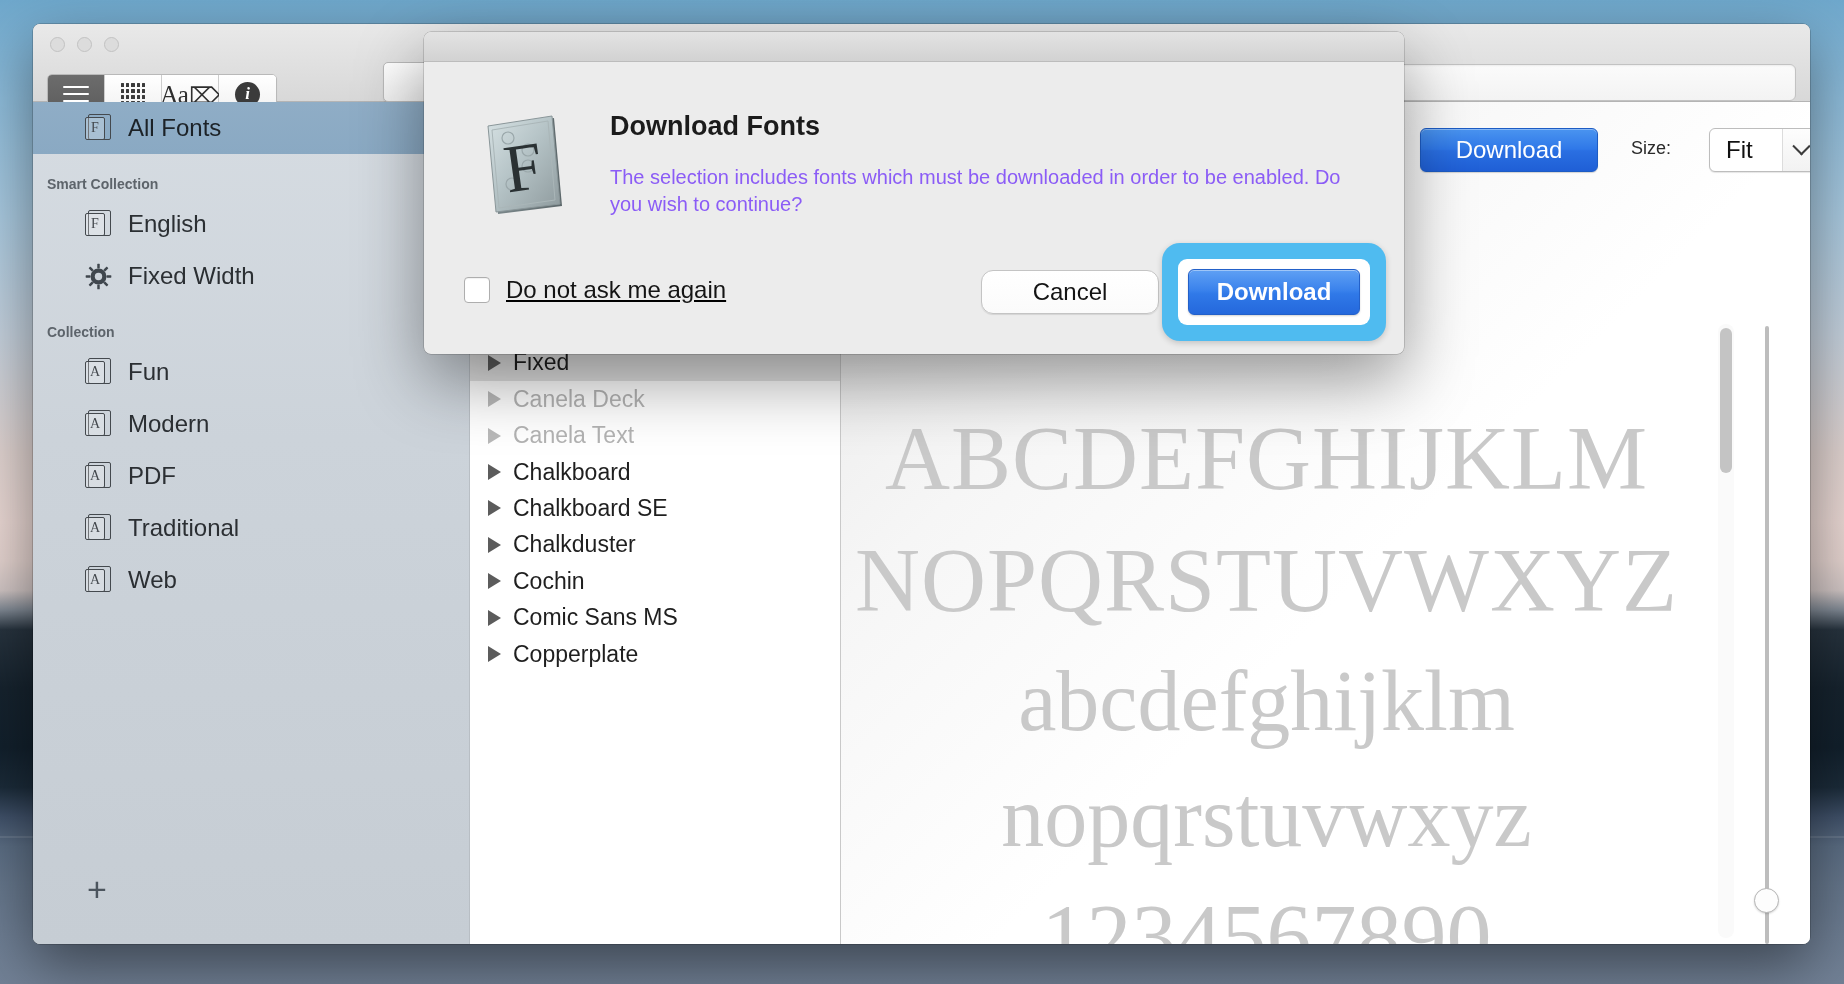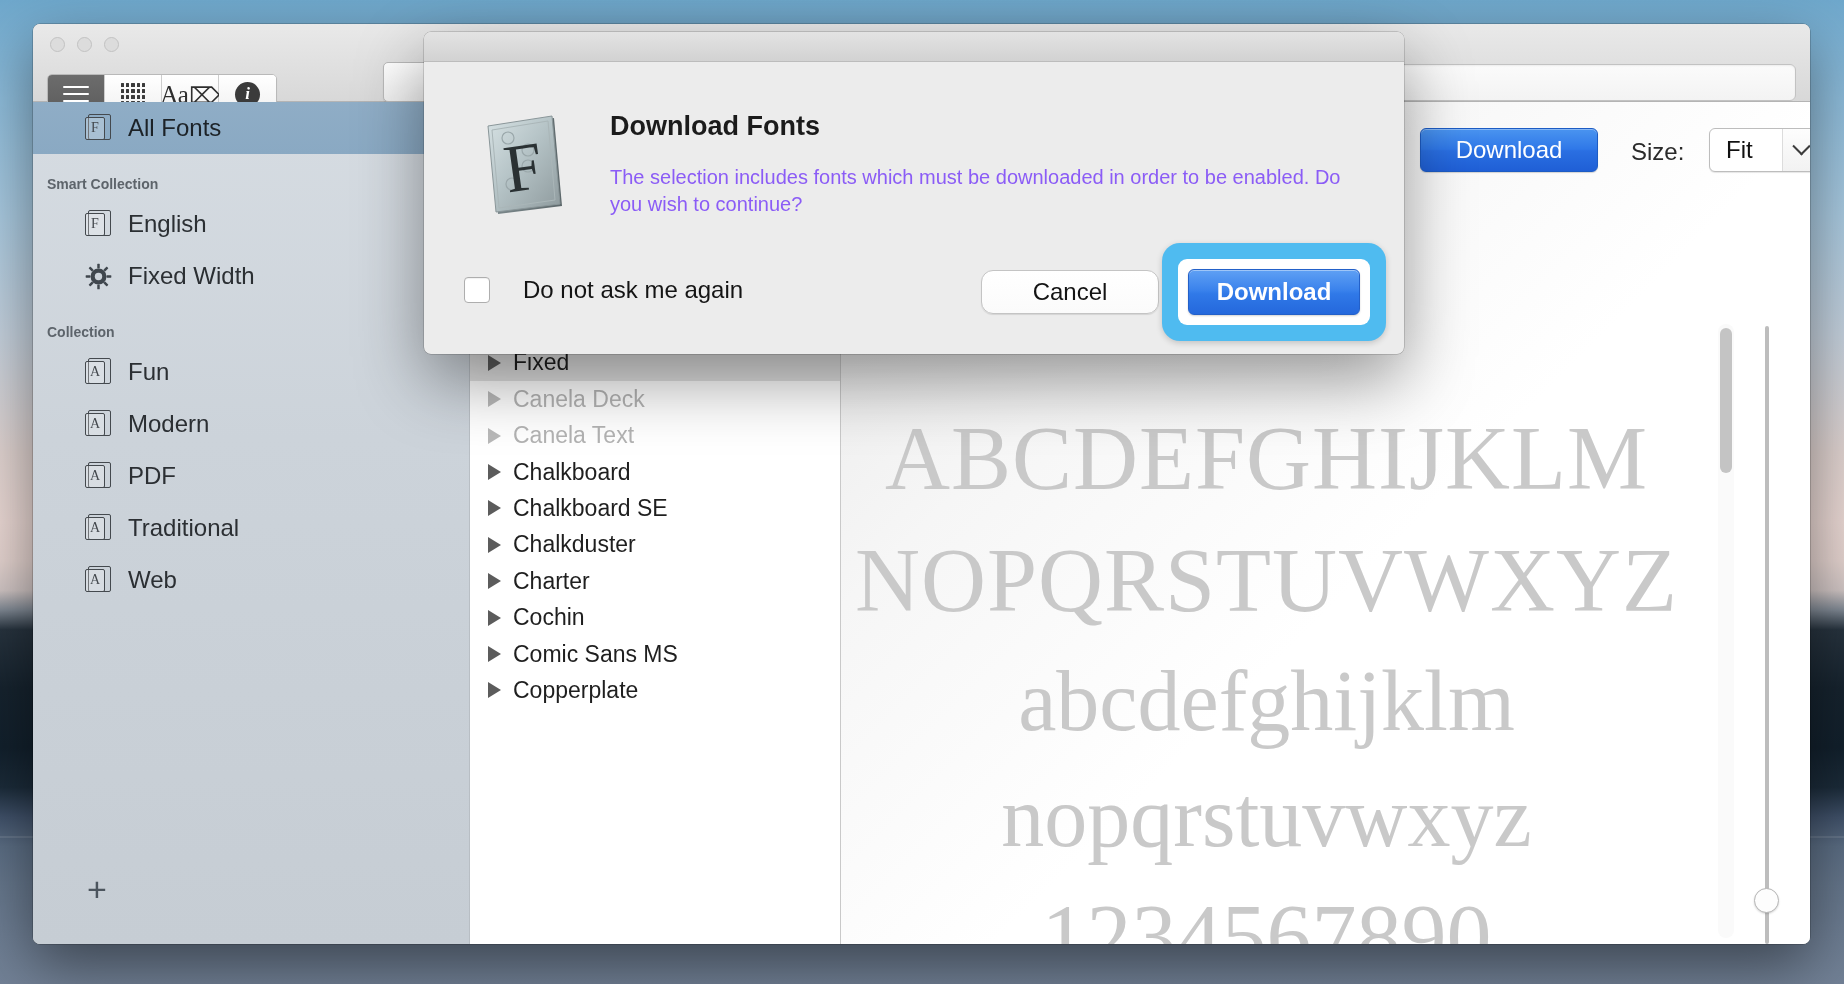--- a/index.html
+++ b/index.html
@@ -225,21 +225,21 @@
     width: 178px; height: 44px;
     border-radius: 6px;
     background: linear-gradient(to bottom,#4a94f0 0%,#2f78e8 48%,#2a6fe2 52%,#1f5fd6 100%);
     border: 1px solid #1d5cc4;
     box-shadow: 0 1px 1px rgba(0,0,0,0.16), inset 0 1px 0 rgba(255,255,255,0.35);
     display: flex; align-items: center; justify-content: center;
     color: #fff; font-size: 24px;
   }
   #size-label {
     position: absolute; left: 790px; top: 36px;
-    font-size: 24px; color: #2a2a2a;
+    font-size: 18px; color: #2a2a2a;
   }
   #size-select {
     position: absolute; left: 868px; top: 26px;
     width: 112px; height: 44px;
     display: flex; align-items: center;
     background: #fff; border: 1px solid #bdbdbd; border-radius: 6px;
     box-shadow: 0 1px 1px rgba(0,0,0,0.10);
   }
   #size-select .val {
     flex: 1; padding-left: 16px; font-size: 24px; color: #111;
@@ -314,21 +314,21 @@
   #dialog-title {
     position: absolute; left: 610px; top: 111px;
     font-size: 27px; font-weight: bold; color: #1b1b1b;
   }
   #dialog-body {
     position: absolute; left: 610px; top: 164px; width: 745px;
     font-size: 20px; color: #8b5cf6; line-height: 1.36;
   }
   #dnd-checkbox-row {
     position: absolute; left: 464px; top: 276px;
-    display: flex; align-items: center; gap: 33px;
+    display: flex; align-items: center; gap: 16px; text-decoration: underline;
   }
   #dnd-checkbox {
     width: 26px; height: 26px; border-radius: 4px;
     background: #fff; border: 1px solid #aeaeae;
     box-shadow: inset 0 1px 1px rgba(0,0,0,0.06);
   }
   #dnd-label { font-size: 24px; color: #141414; }
   #cancel-button {
     position: absolute; left: 981px; top: 270px;
     width: 178px; height: 44px;
@@ -561,24 +561,20 @@
           <span class="tri"></span>
           <span>Chalkboard</span>
         </div>
         <div class="font-row">
           <span class="tri"></span>
           <span>Chalkboard SE</span>
         </div>
         <div class="font-row">
           <span class="tri"></span>
           <span>Chalkduster</span>
-        </div>
-        <div class="font-row">
-          <span class="tri"></span>
-          <span>Charter</span>
         </div>
         <div class="font-row">
           <span class="tri"></span>
           <span>Cochin</span>
         </div>
         <div class="font-row">
           <span class="tri"></span>
           <span>Comic Sans MS</span>
         </div>
         <div class="font-row">

